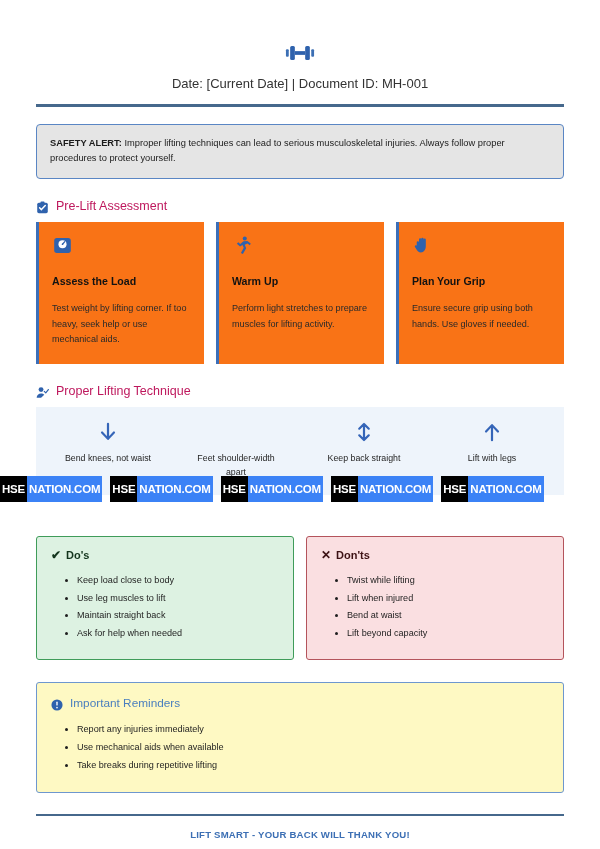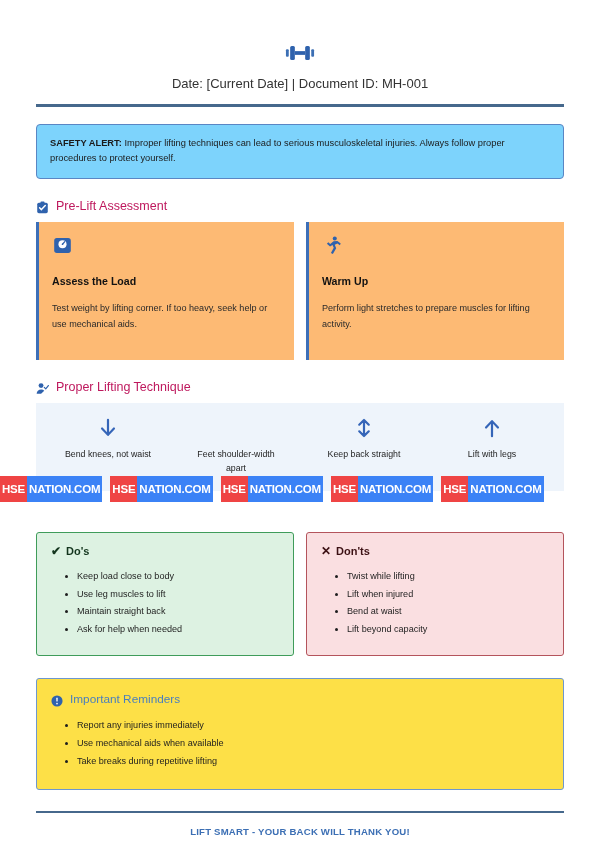--- a/index.html
+++ b/index.html
@@ -55,21 +55,21 @@
   .header-rule {
     margin-top: 13px;
     height: 3px;
     background: #46688c;
     width: 100%;
   }
 
   
   .alert-box {
     margin-top: 17px;
-    background: #7dd3fc;
+    background: #e5e5e5;
     border: 1px solid #5a86c4;
     border-radius: 4px;
     padding: 11px 13px 12px 13px;
     font-size: 9.3px;
     line-height: 1.62;
     color: #1b1b1b;
   }
   .alert-label { font-weight: bold; }
 
   
@@ -92,21 +92,21 @@
     font-weight: 400;
   }
 
   
   .cards {
     display: flex;
     gap: 12px;
   }
   .card {
     flex: 1 1 0;
-    background: #fdba74;
+    background: #f97316;
     border-left: 3px solid #3d6fb8;
     padding: 13px 13px 16px 13px;
     box-sizing: border-box;
     min-height: 138px;
   }
   .card-icon {
     width: 21px;
     height: 21px;
     display: block;
     margin-bottom: 19px;
@@ -170,21 +170,21 @@
     flex: 0 0 auto;
   }
   .wm-a, .wm-b {
     font-size: 11.5px;
     font-weight: bold;
     letter-spacing: -0.2px;
     line-height: 26px;
     padding: 0 2px;
     color: #ffffff;
   }
-  .wm-a { background: #ef4444; }
+  .wm-a { background: #000000; }
   .wm-b { background: #3b82f6; }
 
   
   .dd-row {
     display: flex;
     gap: 12px;
     margin-top: 41px;
   }
   .dd-box {
     flex: 1 1 0;
@@ -216,21 +216,21 @@
     margin: 0;
     padding-left: 26px;
     font-size: 9.1px;
     line-height: 1.92;
     color: #1e1e1e;
   }
 
   
   .reminders {
     margin-top: 22px;
-    background: #fde047;
+    background: #fef9c3;
     border: 1px solid #6d97cf;
     border-radius: 3px;
     padding: 13px 14px 18px 14px;
     min-height: 93px;
     box-sizing: border-box;
   }
   .rem-head {
     display: flex;
     align-items: center;
     gap: 7px;
@@ -320,20 +320,29 @@
       <span class="card-icon">
         <svg viewBox="0 0 24 24" width="21" height="21" aria-hidden="true">
           <circle cx="14.6" cy="3.9" r="2.3" fill="#2f62ad"></circle>
           <path d="M13.2 7.2 L9.4 10.2 L7.2 8.2 L5.6 9.9 L9.2 13.2 L12 11.4 L13.4 14.6 L10.2 20.6 L12.4 21.6 L16.2 15.2 L14.6 11.1 L17.6 9.6 L20.4 11.6 L21.4 9.6 L17.6 6.8 Z" fill="#2f62ad"></path>
         </svg>
       </span>
       <div class="card-title">Warm Up</div>
       <div class="card-text">Perform light stretches to prepare muscles for lifting activity.</div>
     </div>
 
+    <div class="card">
+      <span class="card-icon">
+        <svg viewBox="0 0 24 24" width="21" height="21" aria-hidden="true">
+          <path d="M5.4 12.6 V8.4 a1.3 1.3 0 0 1 2.6 0 V5.0 a1.3 1.3 0 0 1 2.6 0 V4.4 a1.3 1.3 0 0 1 2.6 0 V5.4 a1.3 1.3 0 0 1 2.6 0 V12.4 c0 4.4 -2.2 7.6 -5.6 7.6 c-2.6 0 -4.0 -1.4 -5.2 -3.6 L3.4 13.8 a1.4 1.4 0 0 1 2.0 -1.9 Z" fill="#2f62ad"></path>
+        </svg>
+      </span>
+      <div class="card-title">Plan Your Grip</div>
+      <div class="card-text">Ensure secure grip using both hands. Use gloves if needed.</div>
+    </div>
 
   </div>
 
   <div class="section-head">
     <span class="sec-icon">
       <svg viewBox="0 0 16 16" width="13" height="13" aria-hidden="true">
         <circle cx="6.2" cy="4.4" r="3.0" fill="#2f62ad"></circle>
         <path d="M0.8 14.4 c0 -3.2 2.4 -5.2 5.4 -5.2 c1.6 0 3.0 0.6 4.0 1.6 L6.2 14.4 Z" fill="#2f62ad"></path>
         <path d="M10.2 6.6 L12.0 8.4 L15.2 4.4" stroke="#2f62ad" stroke-width="1.5" fill="none" stroke-linecap="round" stroke-linejoin="round"></path>
       </svg>

